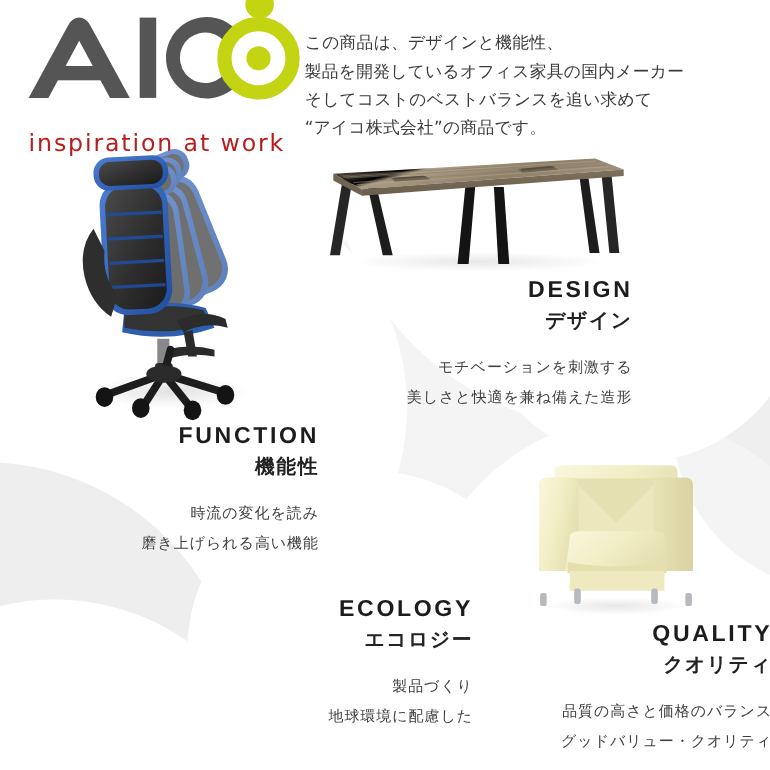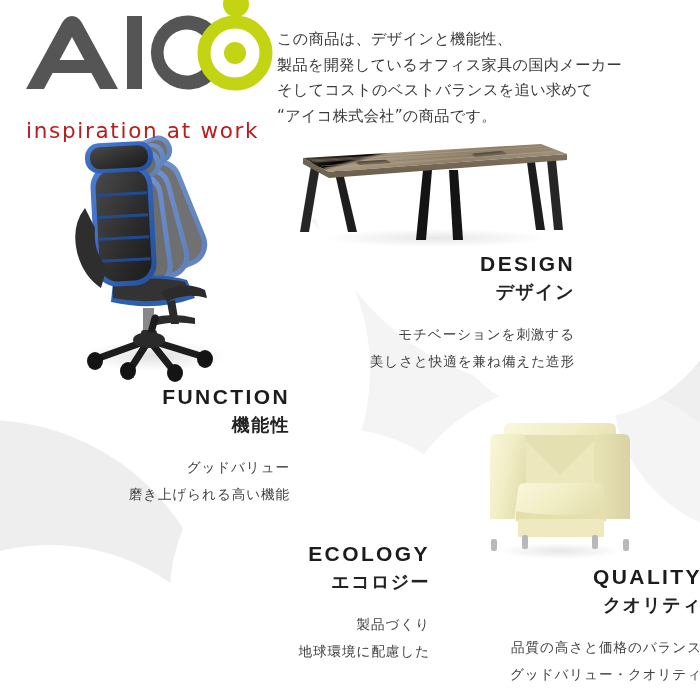--- a/index.html
+++ b/index.html
@@ -332,21 +332,21 @@
     <div class="f-desc">
       <div>モチベーションを刺激する</div>
       <div>美しさと快適を兼ね備えた造形</div>
     </div>
   </div>
 
   <div class="feature" id="feat-function">
     <div class="f-en">FUNCTION</div>
     <div class="f-jp">機能性</div>
     <div class="f-desc">
-      <div>グッドバリュー</div>
+      <div>時流の変化を読み</div>
       <div>磨き上げられる高い機能</div>
     </div>
   </div>
 
   <div class="feature" id="feat-ecology">
     <div class="f-en">ECOLOGY</div>
     <div class="f-jp">エコロジー</div>
     <div class="f-desc">
       <div>製品づくり</div>
       <div>地球環境に配慮した</div>

